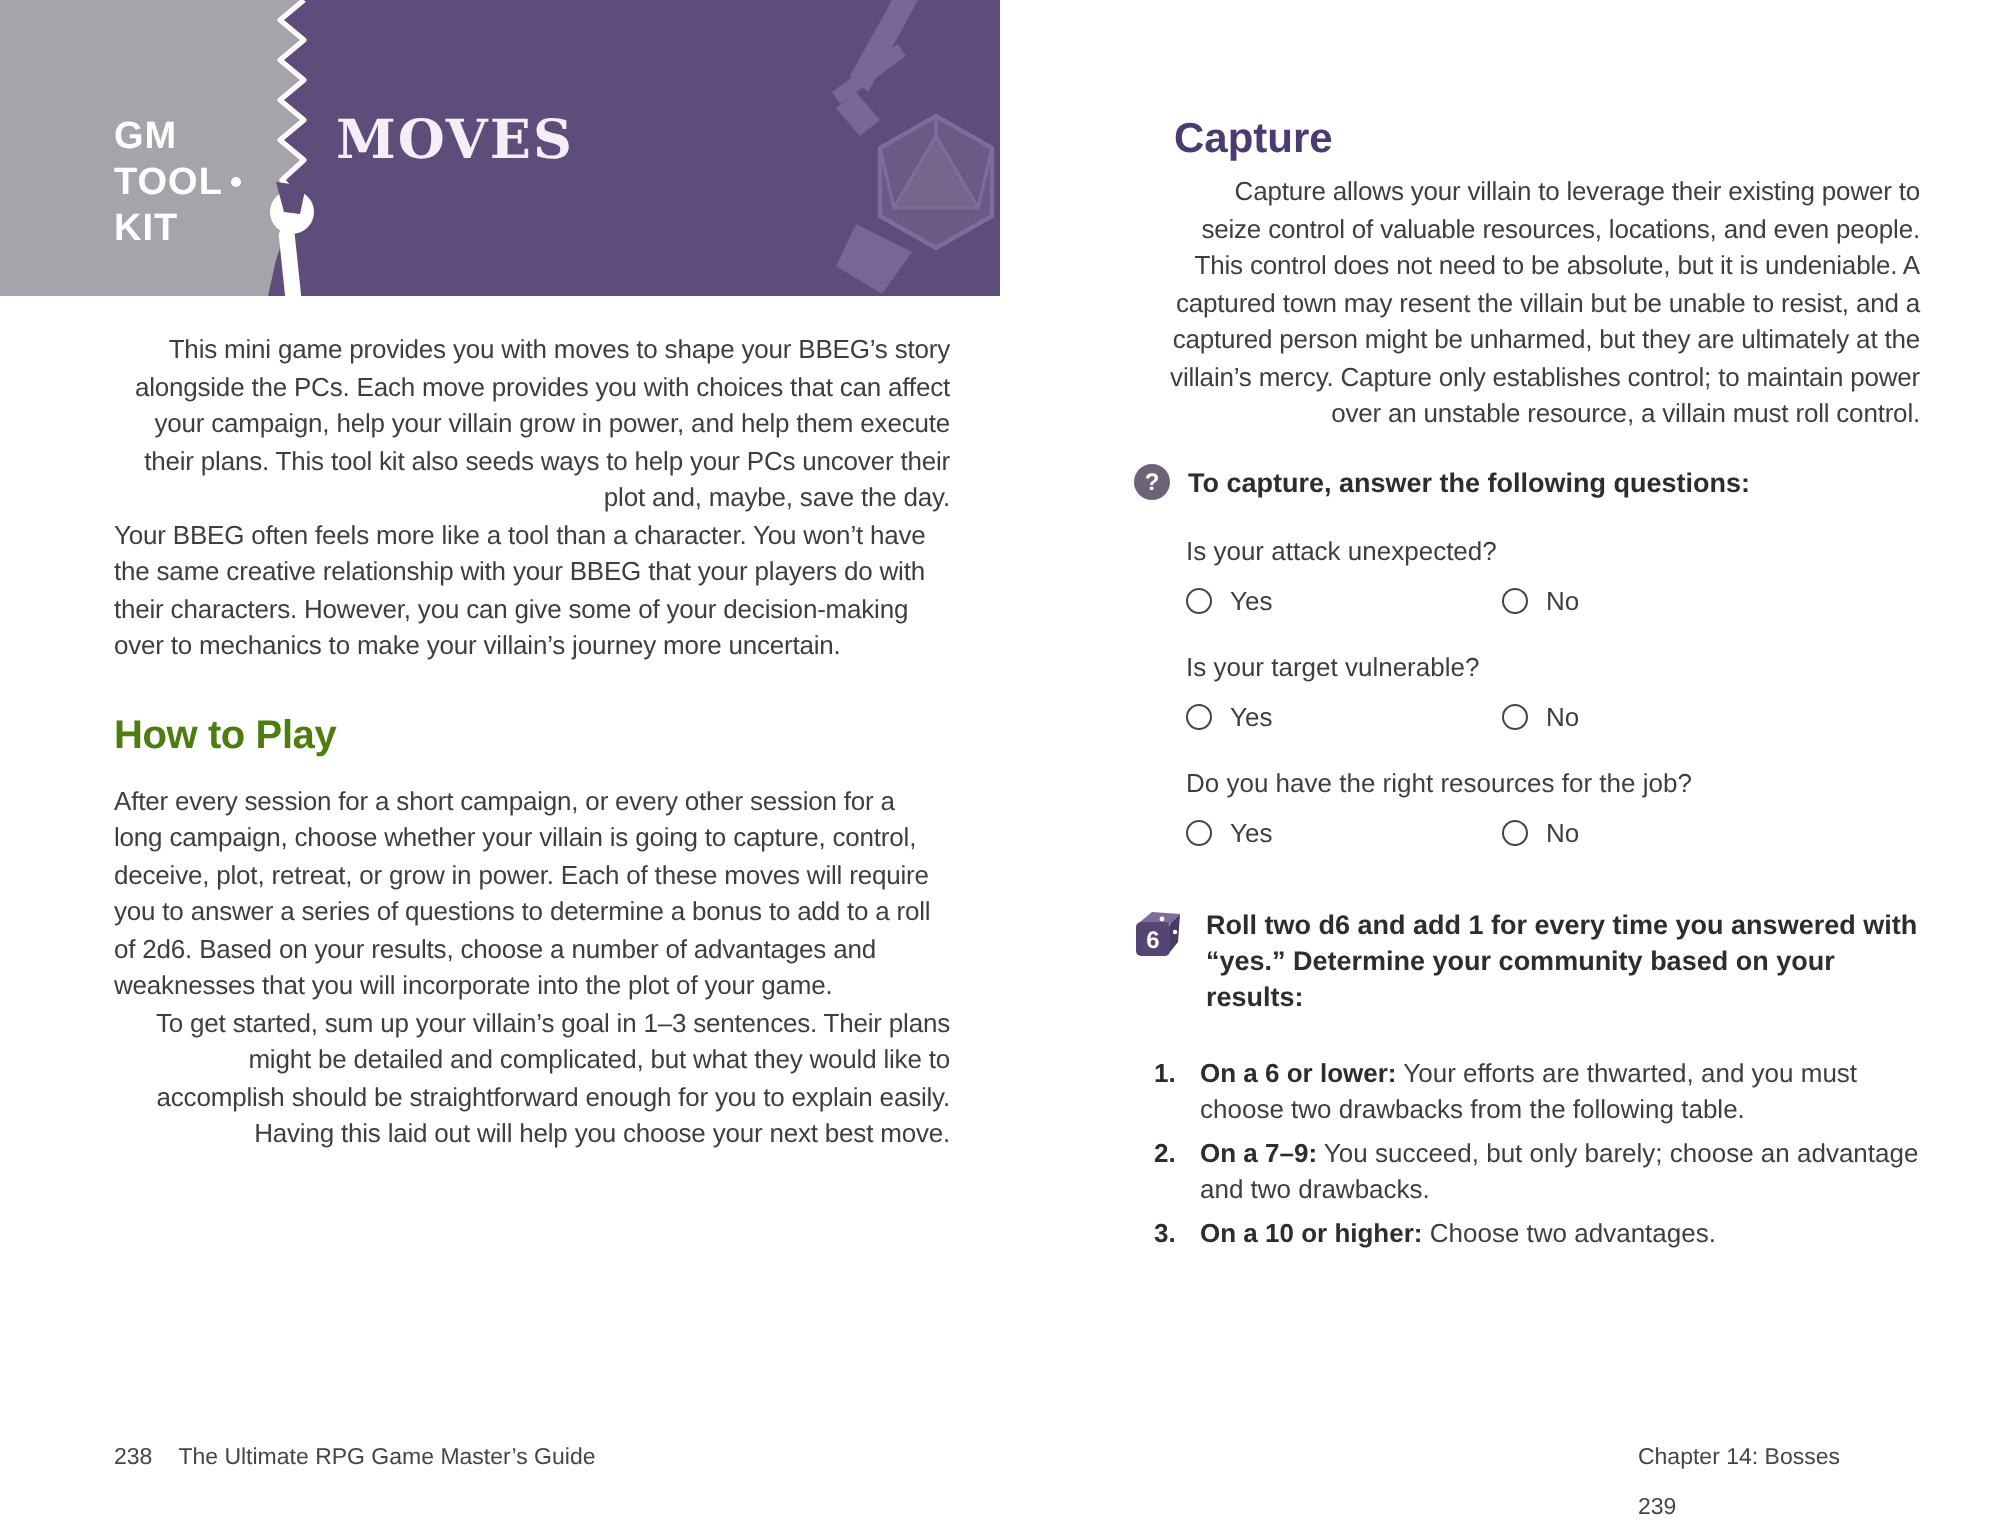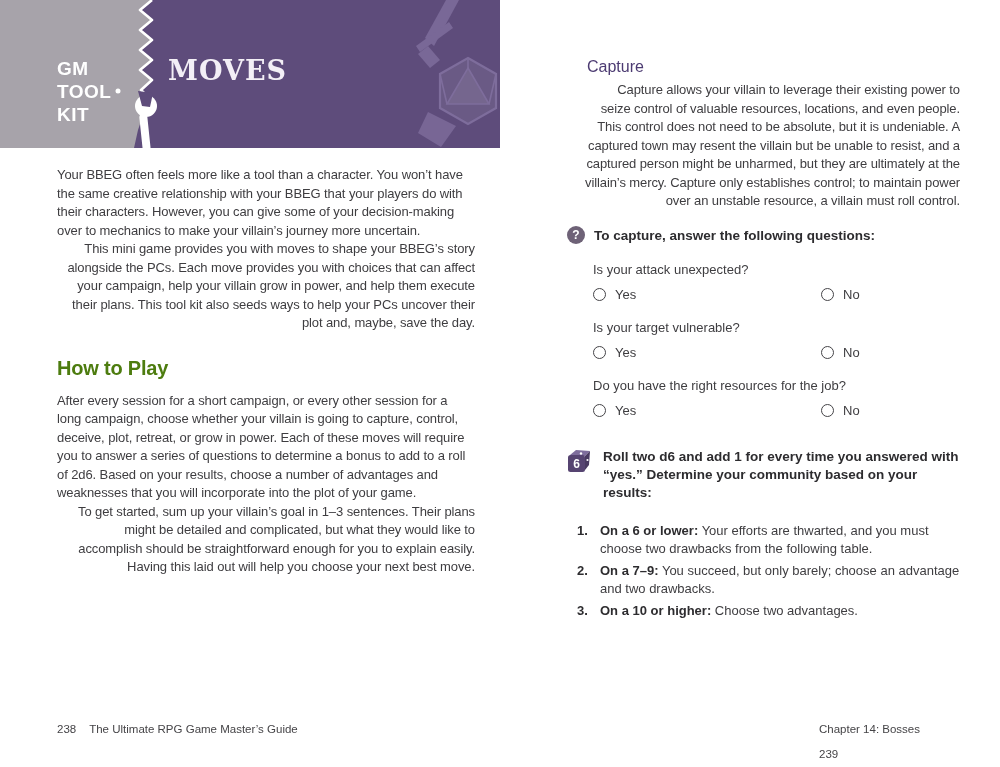--- a/index.html
+++ b/index.html
@@ -27,36 +27,36 @@
   .col-right { position:absolute; left:575px; top:58px;  width:385px; }
   p.body {
     font-size:13px; line-height:18.5px; color:#3e3d40; letter-spacing:-0.1px;
   }
   p.indent { text-indent:16px;text-align:right; }
   h2.section-heading {
     color:#4d7c0f; font-size:20px; font-weight:bold; margin:24px 0 12px 0;
     letter-spacing:-0.2px;
   }
   h3.sub-heading {
-    color:#4c3b72; font-size:16px; font-weight:normal; margin:0 0 5px 12px;
+    color:#4c3b72; font-size:21px; font-weight:bold; margin:0 0 5px 12px;
   }
 
   
   .prompt-row { display:flex; align-items:flex-start; gap:9px; margin:16px 0 0 -8px; }
   .q-icon {
     flex:0 0 auto; width:18px; height:18px; border-radius:50%; background:#6e6277;
     color:#ffffff; font-size:12px; font-weight:bold; text-align:center;
     line-height:18px; margin-top:-1px;
   }
   .prompt-text { font-weight:bold; color:#2d2c2f; font-size:13.5px; line-height:17px; }
   .question-group { margin-left:18px; }
   .q-text { font-size:13px; color:#3e3d40; margin-top:18px; }
   .q-options { display:flex; margin-top:10px; }
   .option { display:flex; align-items:center; gap:9px; }
-  .option.first { width:228px;text-align:right; }
+  .option.first { width:158px;text-align:right; }
   .radio {
     width:13px; height:13px; border:1.7px solid #454448; border-radius:50%;
     background:#ffffff; cursor:pointer; flex:0 0 auto;
   }
   .radio-label { font-size:13px; color:#3e3d40; }
 
   
   .dice-row { display:flex; align-items:flex-start; gap:12px; margin:30px 0 0 -8px; }
   .die { flex:0 0 auto; margin-top:1px; }
   .dice-text { font-weight:bold; color:#2d2c2f; font-size:13.5px; line-height:18px; }
@@ -114,22 +114,22 @@
       <div>GM</div>
       <div>TOOL</div>
       <div>KIT</div>
     </div>
     <div class="title">
       <div>MOVES</div>
     </div>
   </div>
 
   <div class="col-left">
+    <p class="body indent">This mini game provides you with moves to shape your BBEG’s story alongside the PCs. Each move provides you with choices that can affect your campaign, help your villain grow in power, and help them execute their plans. This tool kit also seeds ways to help your PCs uncover their plot and, maybe, save the day.</p>
     <p class="body">Your BBEG often feels more like a tool than a character. You won’t have the same creative relationship with your BBEG that your players do with their characters. However, you can give some of your decision-making over to mechanics to make your villain’s journey more uncertain.</p>
-    <p class="body indent">This mini game provides you with moves to shape your BBEG’s story alongside the PCs. Each move provides you with choices that can affect your campaign, help your villain grow in power, and help them execute their plans. This tool kit also seeds ways to help your PCs uncover their plot and, maybe, save the day.</p>
 
     <h2 class="section-heading">How to Play</h2>
     <p class="body">After every session for a short campaign, or every other session for a long campaign, choose whether your villain is going to capture, control, deceive, plot, retreat, or grow in power. Each of these moves will require you to answer a series of questions to determine a bonus to add to a roll of 2d6. Based on your results, choose a number of advantages and weaknesses that you will incorporate into the plot of your game.</p>
     <p class="body indent">To get started, sum up your villain’s goal in 1–3 sentences. Their plans might be detailed and complicated, but what they would like to accomplish should be straightforward enough for you to explain easily. Having this laid out will help you choose your next best move.</p>
   </div>
 
   <div class="col-right">
     <h3 class="sub-heading">Capture</h3>
     <p class="body indent">Capture allows your villain to leverage their existing power to seize control of valuable resources, locations, and even people. This control does not need to be absolute, but it is undeniable. A captured town may resent the villain but be unable to resist, and a captured person might be unharmed, but they are ultimately at the villain’s mercy. Capture only establishes control; to maintain power over an unstable resource, a villain must roll control.</p>
 

